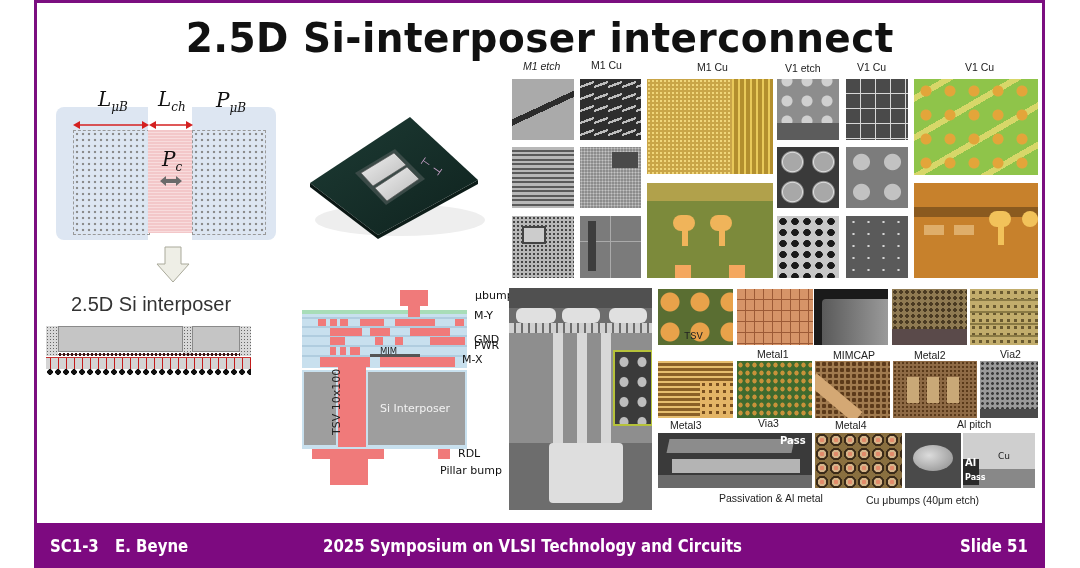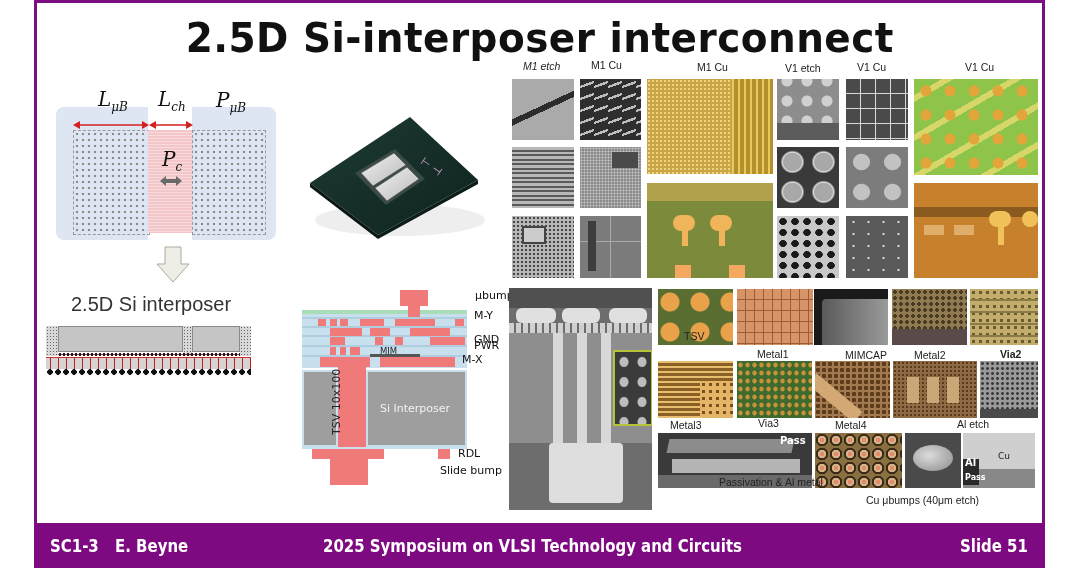--- a/index.html
+++ b/index.html
@@ -141,21 +141,21 @@
     <rect x="2" y="162" width="165" height="2" fill="#c8e0ee"></rect>
   </svg>
   <div class="abs" style="left:30px;top:150px;transform:rotate(-90deg);transform-origin:left top;font-size:11px;color:#222;white-space:nowrap;">TSV 10x100</div>
   <div class="abs" style="left:80px;top:117px;font-size:11px;color:#f2f2f2;white-space:nowrap;">Si Interposer</div>
   <div class="lbl" style="left:175px;top:4px;">μbump</div>
   <div class="lbl" style="left:174px;top:24px;">M-Y</div>
   <div class="lbl" style="left:162px;top:40px;margin-top:28px;">M-X</div>
   <div class="lbl" style="left:174px;top:54px;">PWR</div>
   <div class="lbl" style="left:174px;top:48px;">GND</div>
   <div class="lbl" style="left:158px;top:162px;">RDL</div>
-  <div class="lbl" style="left:140px;top:179px;">Slide bump</div>
+  <div class="lbl" style="left:140px;top:179px;">Pillar bump</div>
 </div>
 
 <div class="cap" style="left:523px;top:60px;font-style:italic;">M1 etch</div>
 <div class="cap" style="left:591px;top:59px;">M1 Cu</div>
 <div class="cap" style="left:697px;top:61px;">M1 Cu</div>
 <div class="cap" style="left:785px;top:62px;">V1 etch</div>
 <div class="cap" style="left:857px;top:61px;">V1 Cu</div>
 <div class="cap" style="left:965px;top:61px;">V1 Cu</div>
 
 <div class="tile" style="left:512px;top:79px;width:62px;height:61px;background:#aaaaaa;background-image:linear-gradient(155deg,transparent 45%,#2c2c2c 45% 52%,transparent 52%),radial-gradient(#555 0,transparent 0);"></div>
@@ -222,64 +222,64 @@
 <div class="tile" style="left:658px;top:289px;width:75px;height:56px;background:#5a6e32;background-image:radial-gradient(#e9a24a 9px,transparent 10px);background-size:30px 30px;background-position:-3px -2px;"></div>
 <div class="tile" style="left:737px;top:289px;width:76px;height:56px;background:#d69468;background-image:repeating-linear-gradient(90deg,transparent 0 8px,#9c5a36 8px 9px),repeating-linear-gradient(180deg,transparent 0 10px,#9c5a36 10px 11px);"></div>
 <div class="tile" style="left:814px;top:289px;width:74px;height:56px;background:#1a1a1a;">
     <div class="abs" style="left:8px;top:10px;width:66px;height:46px;background:linear-gradient(90deg,#5a5a5a,#9a9a9a);border-radius:4px 0 0 0;"></div>
   </div>
 <div class="tile" style="left:892px;top:289px;width:75px;height:56px;background:#8f7a52;background-image:radial-gradient(#4a3a22 1.6px,transparent 2px);background-size:6px 6px;">
     <div class="abs" style="left:0;top:40px;width:75px;height:16px;background:#5a4a4a;"></div>
   </div>
 <div class="tile" style="left:970px;top:289px;width:68px;height:56px;background:#c2ad6c;background-image:repeating-linear-gradient(180deg,transparent 0 10px,#8a7a44 10px 12px),radial-gradient(#6a5a30 1.5px,transparent 2px);background-size:auto,7px 7px;"></div>
 
-<div class="cap" style="left:684px;top:330px;">TSV</div>
+<div class="cap" style="left:684px;top:330px;font-family:Liberation Mono, monospace;">TSV</div>
 <div class="cap" style="left:757px;top:348px;">Metal1</div>
-<div class="cap" style="left:833px;top:349px;margin-left:12px;">MIMCAP</div>
+<div class="cap" style="left:833px;top:349px;">MIMCAP</div>
 <div class="cap" style="left:914px;top:349px;">Metal2</div>
-<div class="cap" style="left:1000px;top:348px;font-weight:bold;">Via2</div>
+<div class="cap" style="left:1000px;top:348px;">Via2</div>
 
 <div class="tile" style="left:658px;top:361px;width:75px;height:57px;background:#c89b4a;background-image:repeating-linear-gradient(180deg,#e6be6e 0 2px,#8a6026 2px 5px);">
     <div class="abs" style="left:42px;top:20px;width:33px;height:37px;background:#e4b566;background-image:radial-gradient(#7a5020 1.5px,transparent 2px);background-size:7px 7px;"></div>
   </div>
 <div class="tile" style="left:737px;top:361px;width:75px;height:57px;background:#3f6a2e;background-image:radial-gradient(ellipse,#c7923a 1.8px,transparent 2.5px);background-size:7px 8px;"></div>
 <div class="tile" style="left:815px;top:361px;width:75px;height:57px;background:#a07a4e;background-image:radial-gradient(#5c3a1a 2px,transparent 2.5px);background-size:6px 6px;">
     <div class="abs" style="left:-10px;top:30px;width:60px;height:14px;background:#d4a874;transform:rotate(40deg);"></div>
   </div>
 <div class="tile" style="left:893px;top:361px;width:84px;height:57px;background:#8e6a45;background-image:radial-gradient(#5a3a1a 1px,transparent 1.5px);background-size:4px 4px;">
     <div class="abs" style="left:14px;top:16px;width:56px;height:26px;background:repeating-linear-gradient(90deg,#c9a877 0 12px,transparent 12px 20px);"></div>
   </div>
 <div class="tile" style="left:980px;top:361px;width:58px;height:57px;background:#9a9a9a;background-image:radial-gradient(#3a3a3a 1.2px,transparent 1.6px);background-size:5px 5px;">
     <div class="abs" style="left:0;top:48px;width:58px;height:9px;background:#4a4a4a;"></div>
   </div>
 
 <div class="cap" style="left:670px;top:419px;">Metal3</div>
 <div class="cap" style="left:758px;top:417px;">Via3</div>
 <div class="cap" style="left:835px;top:419px;">Metal4</div>
-<div class="cap" style="left:957px;top:418px;">Al etch</div>
+<div class="cap" style="left:957px;top:418px;">Al pitch</div>
 
 <div class="tile" style="left:658px;top:433px;width:154px;height:55px;background:#3a3a3a;">
   <div class="abs" style="left:10px;top:6px;width:125px;height:14px;background:#8c8c8c;transform:skewX(-12deg);"></div>
   <div class="abs" style="left:14px;top:26px;width:128px;height:14px;background:#b4b4b4;"></div>
   <div class="abs" style="left:0;top:42px;width:154px;height:13px;background:#6a6a6a;"></div>
   <div class="abs" style="left:122px;top:2px;font-size:10px;font-weight:bold;color:#fff;">Pass</div>
 </div>
 <div class="tile" style="left:815px;top:433px;width:87px;height:55px;background:#8a7040;background-image:radial-gradient(circle,#e28a6a 2px,#d5b48a 2.5px 4px,#3a2a18 4.5px 6px,transparent 6.5px);background-size:14px 14px;"></div>
 <div class="tile" style="left:905px;top:433px;width:56px;height:55px;background:#4a4a4a;">
     <div class="abs" style="left:8px;top:12px;width:40px;height:26px;background:radial-gradient(ellipse at 40% 40%,#dcdcdc,#8a8a8a);border-radius:50%;"></div>
   </div>
 <div class="tile" style="left:963px;top:433px;width:72px;height:55px;background:#cfcfcf;">
   <div class="abs" style="left:0;top:36px;width:72px;height:19px;background:#888;"></div>
   <div class="abs" style="left:0;top:26px;width:16px;height:26px;background:#2a2a2a;"></div>
   <div class="abs" style="left:2px;top:24px;font-size:10px;font-weight:bold;color:#fff;">Al</div>
   <div class="abs" style="left:35px;top:18px;font-size:9px;color:#222;">Cu</div>
   <div class="abs" style="left:2px;top:40px;font-size:8px;font-weight:bold;color:#fff;">Pass</div>
 </div>
 
-<div class="cap" style="left:691px;top:476px;padding-left:28px;">Passivation &amp; Al metal</div>
+<div class="cap" style="left:691px;top:492px;padding-left:28px;">Passivation &amp; Al metal</div>
 <div class="cap" style="left:866px;top:494px;">Cu μbumps (40μm etch)</div>
 
 <div class="footer">
   <span style="left:16px;">SC1-3</span>
   <span style="left:81px;">E. Beyne</span>
   <span style="left:289px;">2025 Symposium on VLSI Technology and Circuits</span>
   <span style="left:926px;">Slide 51</span>
 </div>
 
 </body></html>

